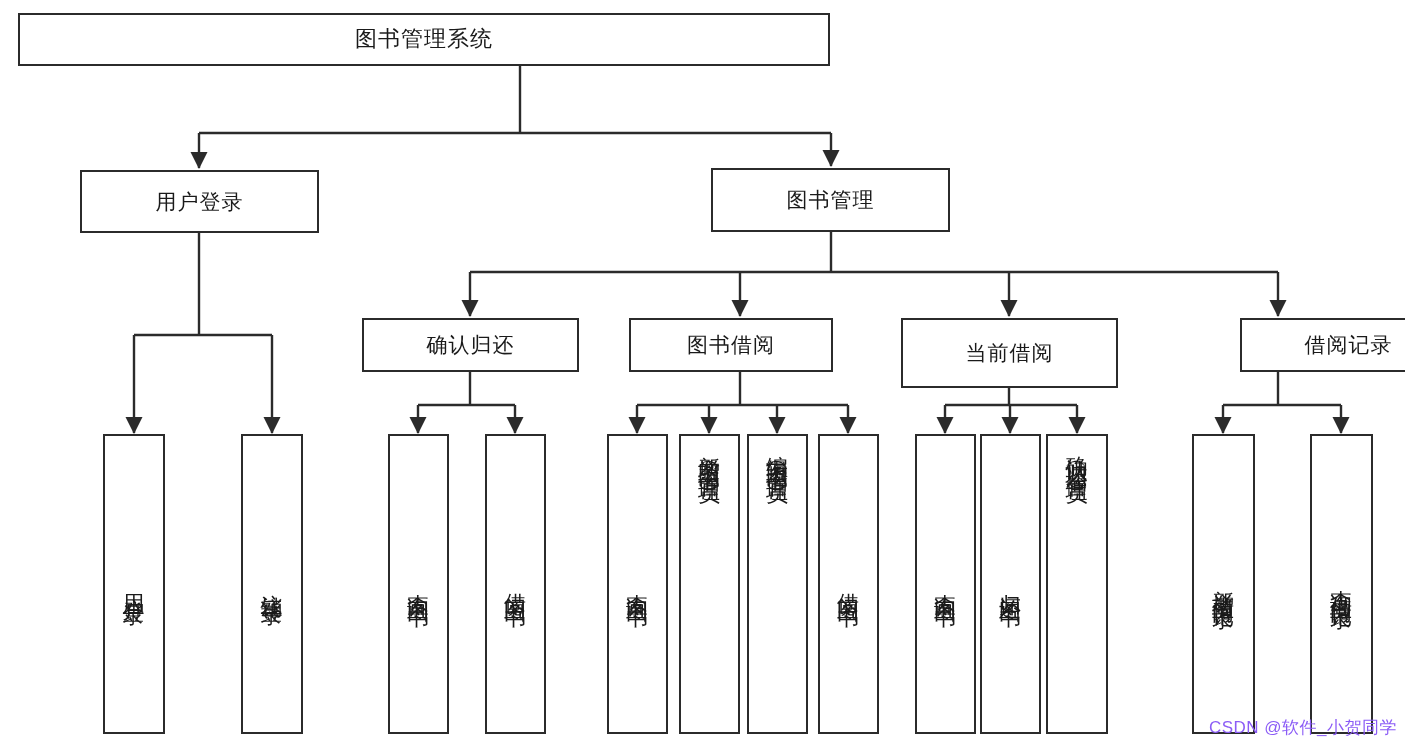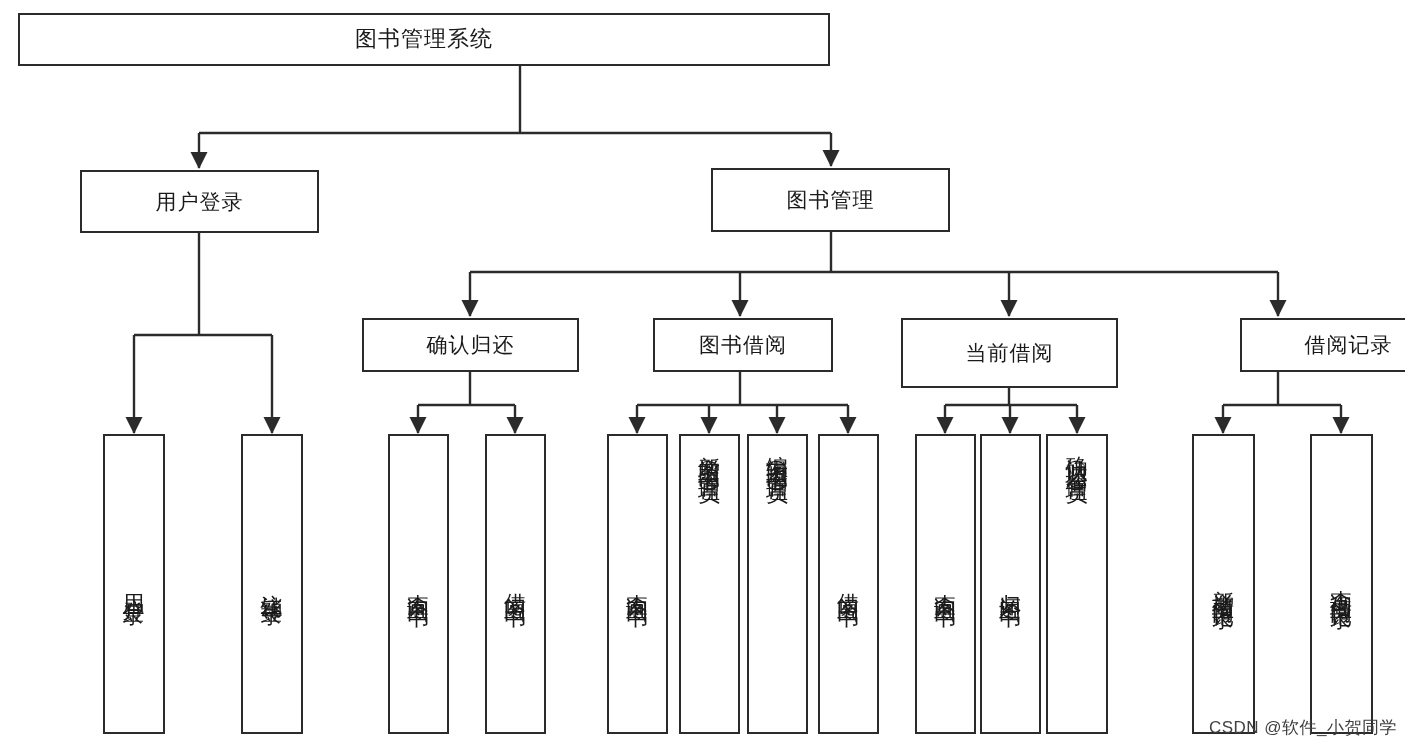--- a/index.html
+++ b/index.html
@@ -47,21 +47,21 @@
   }
   .node.leaf.centered{align-items:center;}
   .node.leaf.topalign{align-items:flex-start;}
   .node.leaf.topalign .label{margin-top:2px;}
 
   #watermark{
     position:absolute;
     right:8px;
     bottom:8px;
     font-size:17px;
-    color:#404040;
+    color:#8b5cf6;
     letter-spacing:0.5px;
     white-space:nowrap;
     pointer-events:none;
   }
 </style>
 </head>
 <body>
 
 <div id="diagram-root">
 
@@ -122,21 +122,21 @@
   <div class="node" style="left:80px;top:170px;width:239px;height:63px;">
     <span class="label">用户登录</span>
   </div>
   <div class="node" style="left:711px;top:168px;width:239px;height:64px;">
     <span class="label">图书管理</span>
   </div>
 
   <div class="node" style="left:362px;top:318px;width:217px;height:54px;">
     <span class="label">确认归还</span>
   </div>
-  <div class="node" style="left:653px;top:318px;width:180px;height:54px;text-align:right;">
+  <div class="node" style="left:629px;top:318px;width:204px;height:54px;text-align:right;">
     <span class="label">图书借阅</span>
   </div>
   <div class="node" style="left:901px;top:318px;width:217px;height:70px;">
     <span class="label">当前借阅</span>
   </div>
   <div class="node" style="left:1240px;top:318px;width:217px;height:54px;">
     <span class="label">借阅记录</span>
   </div>
 
   <div class="node leaf centered" style="left:103px;top:434px;width:62px;height:300px;">

